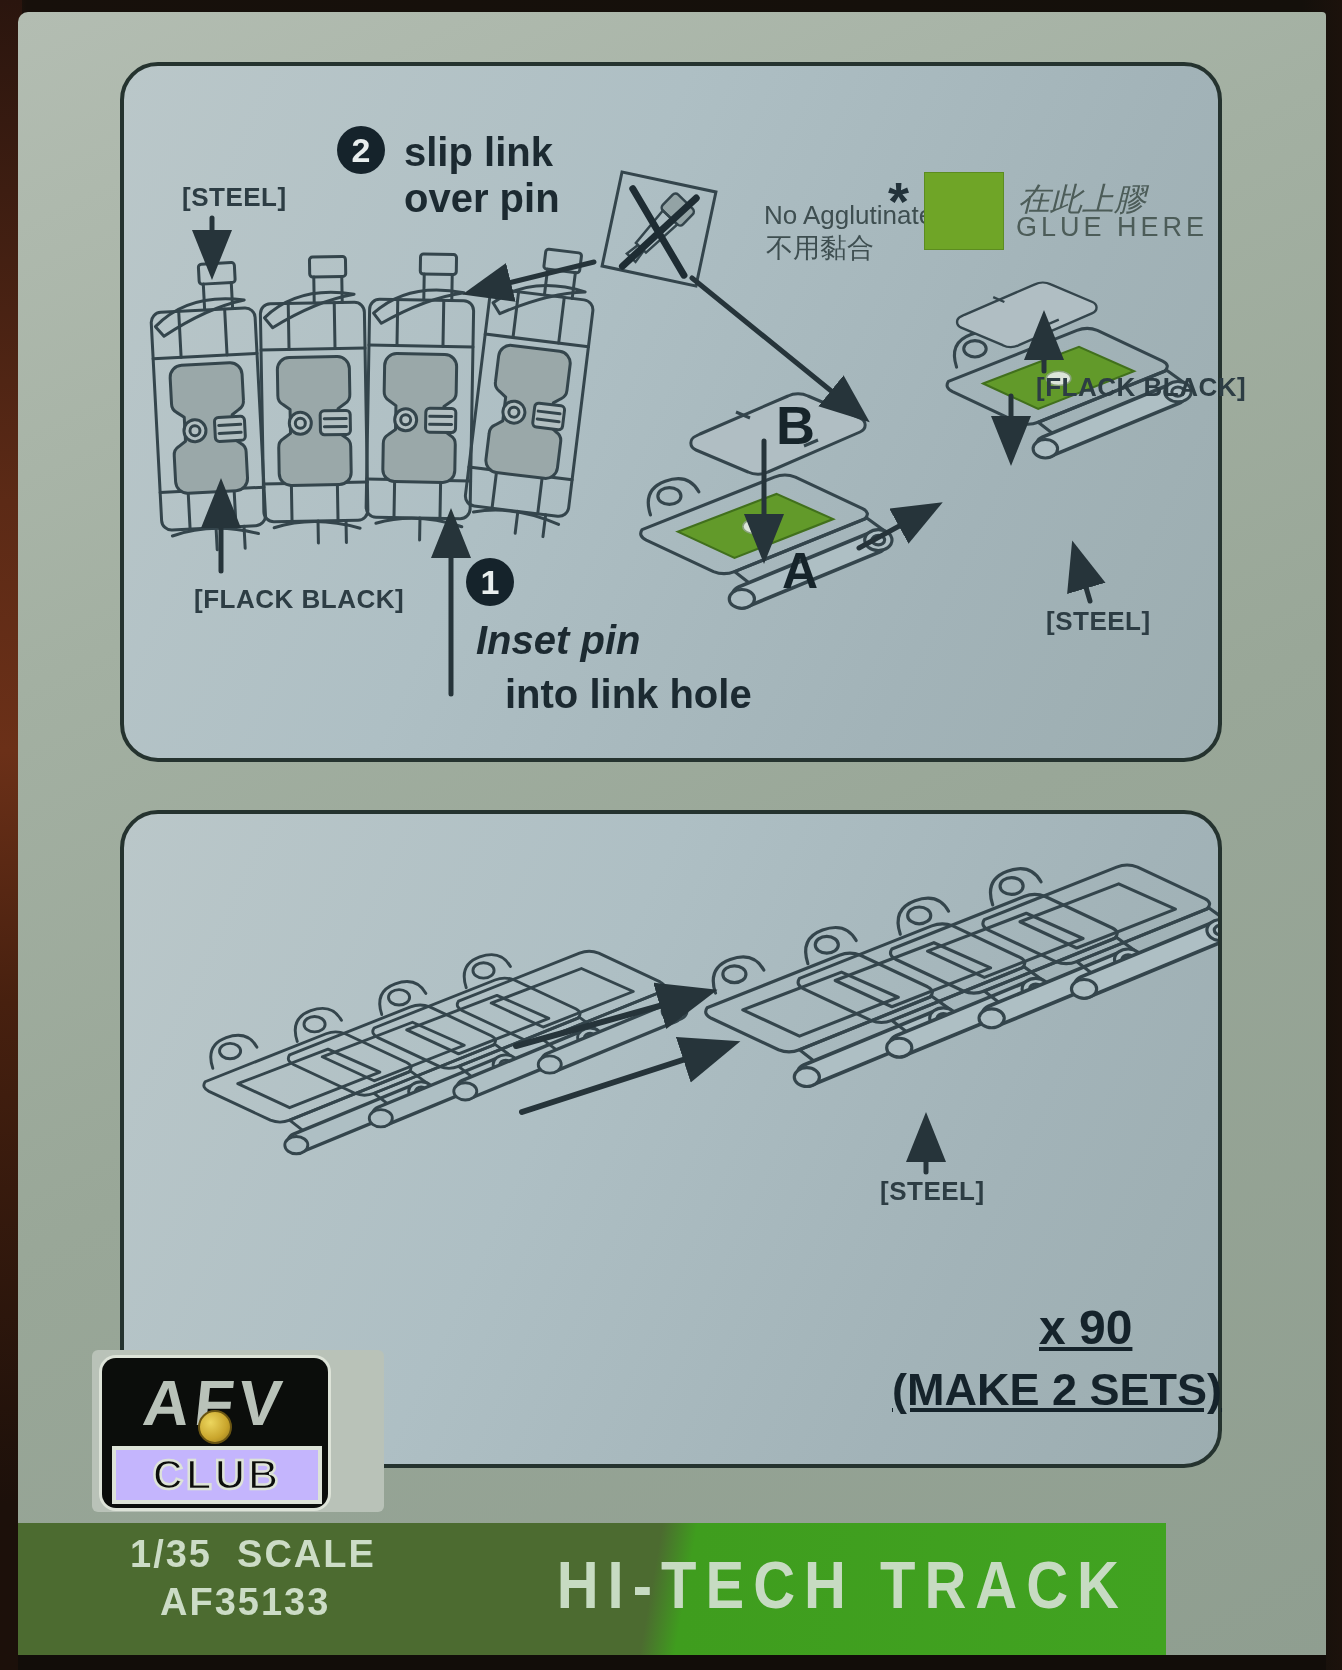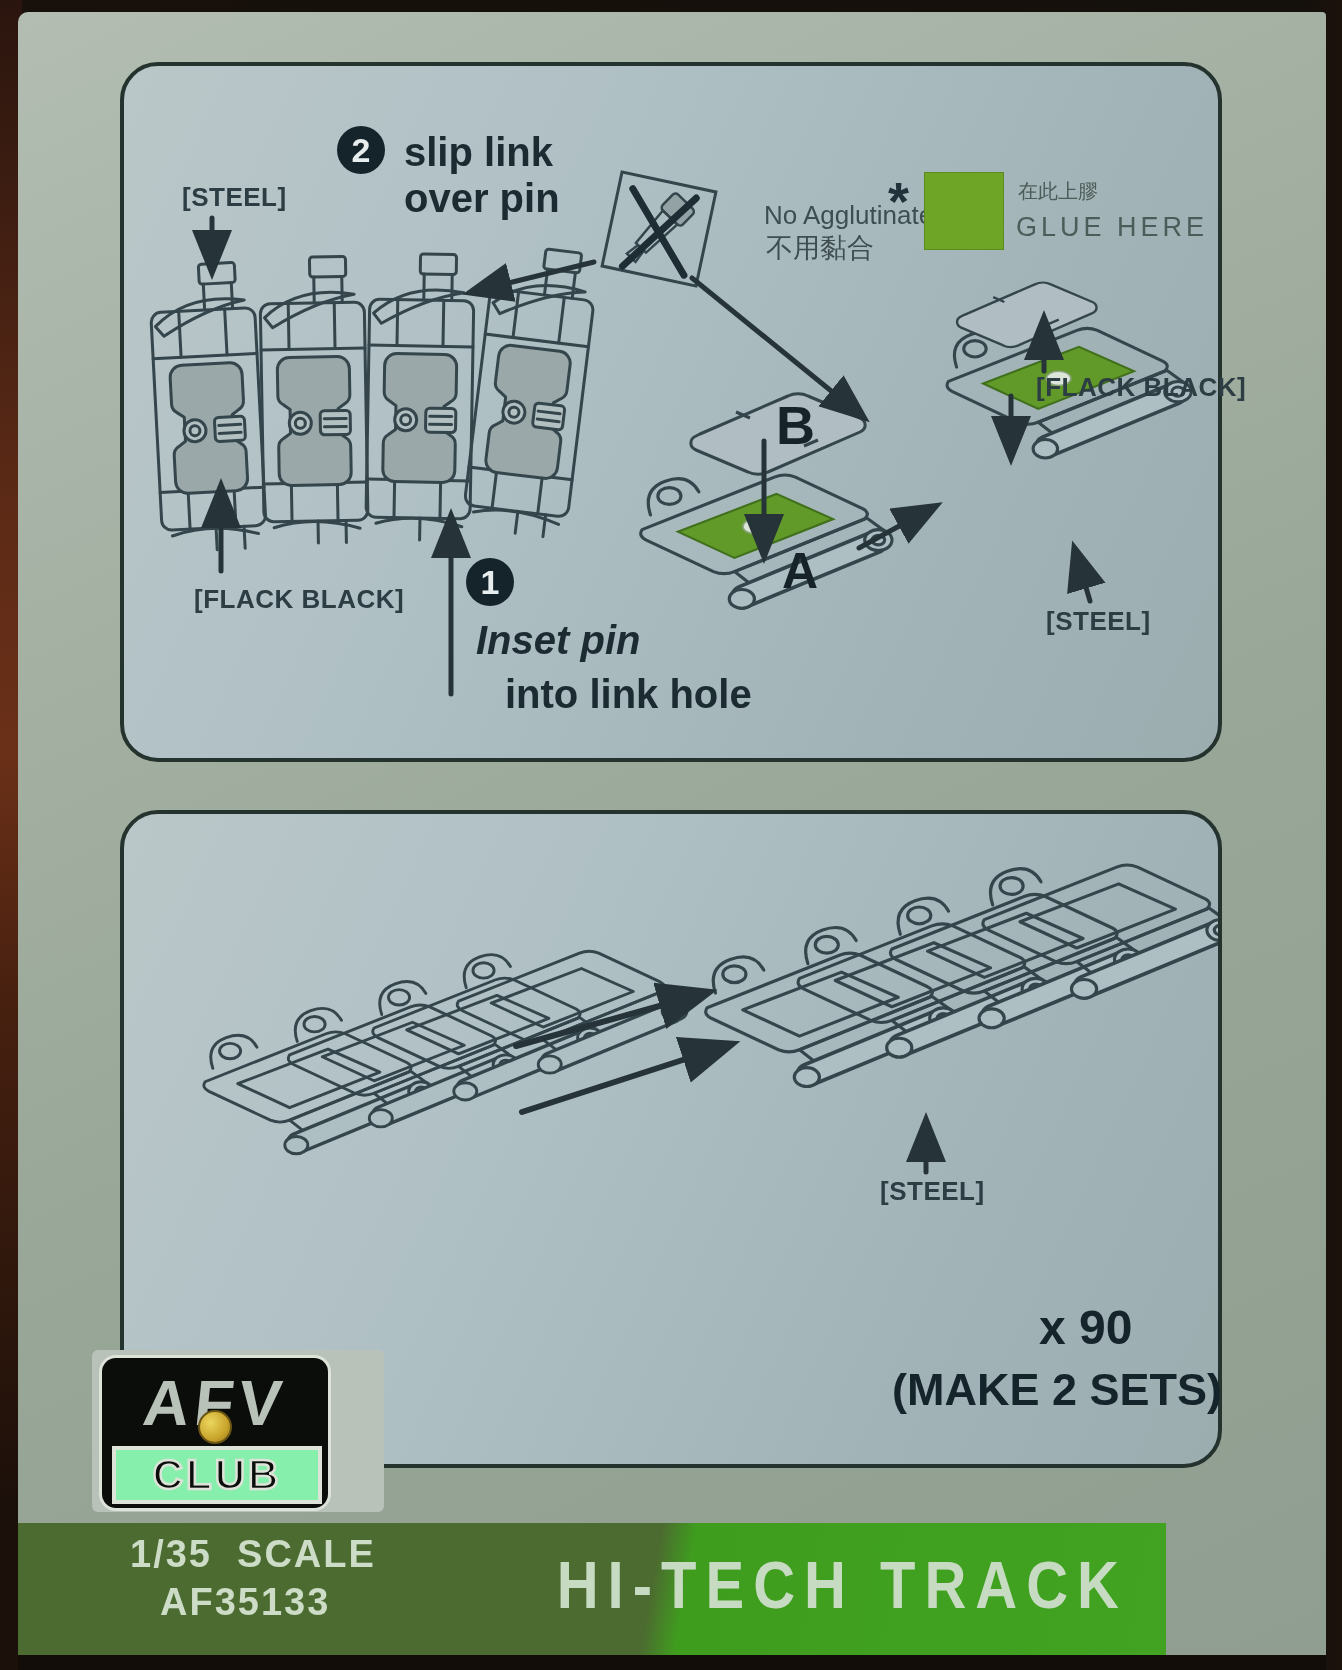--- a/index.html
+++ b/index.html
@@ -18,30 +18,30 @@
   .art{position:absolute;left:0;top:0;}
   .lbl{position:absolute;font-size:26px;font-weight:600;color:#2d3d44;letter-spacing:.5px;white-space:pre;}
   .instr{position:absolute;font-size:40px;font-weight:bold;color:#1c2a31;white-space:pre;}
   .badge{position:absolute;width:48px;height:48px;border-radius:50%;background:#15232b;color:#e8eeee;
          font-size:34px;font-weight:bold;text-align:center;line-height:48px;}
   .cjk{position:absolute;font-size:27px;color:#3e4e50;white-space:pre;}
   .glue-note{position:absolute;font-size:27px;color:#4c5c58;white-space:pre;}
   .star{position:absolute;font-size:54px;font-weight:bold;color:#22323a;}
   .swatch{position:absolute;width:80px;height:78px;background:#6fa527;box-shadow:0 0 0 1px #5c8c20 inset;}
   .partletter{position:absolute;font-weight:bold;color:#16242a;}
-  .qty{position:absolute;font-weight:bold;color:#15232b;white-space:pre;}
+  .qty{position:absolute;font-weight:bold;color:#15232b;white-space:pre;text-decoration:underline;}
   
   .logo-backing{position:absolute;left:92px;top:1350px;width:292px;height:162px;background:#b9c2b8;border-radius:6px;}
   .logo-black{position:absolute;left:102px;top:1358px;width:226px;height:150px;background:#0b0d0b;border-radius:14px;
          box-shadow:0 0 0 3px #dde3d8;}
   .logo-afv{position:absolute;left:0;top:8px;width:226px;text-align:center;font-size:64px;font-weight:800;
          color:#b9c2b9;letter-spacing:5px;transform:skewX(-6deg);}
   .logo-dot{position:absolute;left:96px;top:52px;width:30px;height:30px;border-radius:50%;
          background:radial-gradient(circle at 35% 35%,#ecd65e,#c9a52c 60%,#8f731a);border:2px solid #6a5512;}
-  .logo-clubbox{position:absolute;left:10px;top:88px;width:202px;height:50px;border:4px solid #dde3d8;background:#86efac;
+  .logo-clubbox{position:absolute;left:10px;top:88px;width:202px;height:50px;border:4px solid #dde3d8;background:#c4b5fd;
          text-align:center;}
   .logo-club{font-size:42px;font-weight:800;letter-spacing:3px;color:#0b0d0b;line-height:50px;
          -webkit-text-stroke:2.5px #dde3d8;}
   .band{position:absolute;left:18px;top:1523px;width:1148px;height:137px;
          background:linear-gradient(100deg,#4c6b30 0%,#4c6b30 55%,#3f9d1e 58%,#41a321 100%);}
   .band-scale{position:absolute;left:112px;top:10px;font-size:38px;font-weight:bold;color:#ccdcc6;letter-spacing:2px;white-space:pre;}
   .band-code{position:absolute;left:142px;top:58px;font-size:38px;font-weight:bold;color:#ccdcc6;letter-spacing:2px;}
   .band-title{position:absolute;right:38px;top:28px;font-size:58px;font-weight:800;letter-spacing:9px;color:#c7dbc2;
          transform:scaleY(1.15);}
   .bottom-shadow{position:absolute;left:18px;top:1655px;width:1308px;height:15px;background:#120d09;}
@@ -152,21 +152,21 @@
     <div class="instr" style="left:280px;top:56px;margin-top:8px;">slip link</div>
     <div class="instr" style="left:280px;top:110px;">over pin</div>
     <div class="lbl" style="left:70px;top:518px;">[FLACK BLACK]</div>
     <div class="badge" style="left:342px;top:492px;">1</div>
     <div class="instr" style="left:352px;top:552px;font-style:italic;">Inset pin</div>
     <div class="instr" style="left:352px;top:606px;margin-left:29px;">into link hole</div>
     <div class="cjk" style="left:640px;top:134px;font-size:26px;">No Agglutinate</div>
     <div class="cjk" style="left:642px;top:164px;">不用黏合</div>
     <div class="star" style="left:764px;top:104px;">*</div>
     <div class="swatch" style="left:800px;top:106px;"></div>
-    <div class="glue-note" style="left:894px;top:112px;font-size:20px;">在此上膠</div>
+    <div class="glue-note" style="left:894px;top:112px;font-size:32px;font-style:italic;">在此上膠</div>
     <div class="glue-note" style="left:892px;top:146px;letter-spacing:4px;">GLUE HERE</div>
     <div class="partletter" style="left:652px;top:328px;font-size:54px;">B</div>
     <div class="partletter" style="left:658px;top:476px;font-size:50px;">A</div>
     <div class="lbl" style="left:912px;top:306px;">[FLACK BLACK]</div>
     <div class="lbl" style="left:922px;top:540px;">[STEEL]</div>
   </div>
 
   <div class="panel" id="panel2">
     <svg class="art" width="1094" height="650" viewBox="0 0 1094 650">
       <defs>

